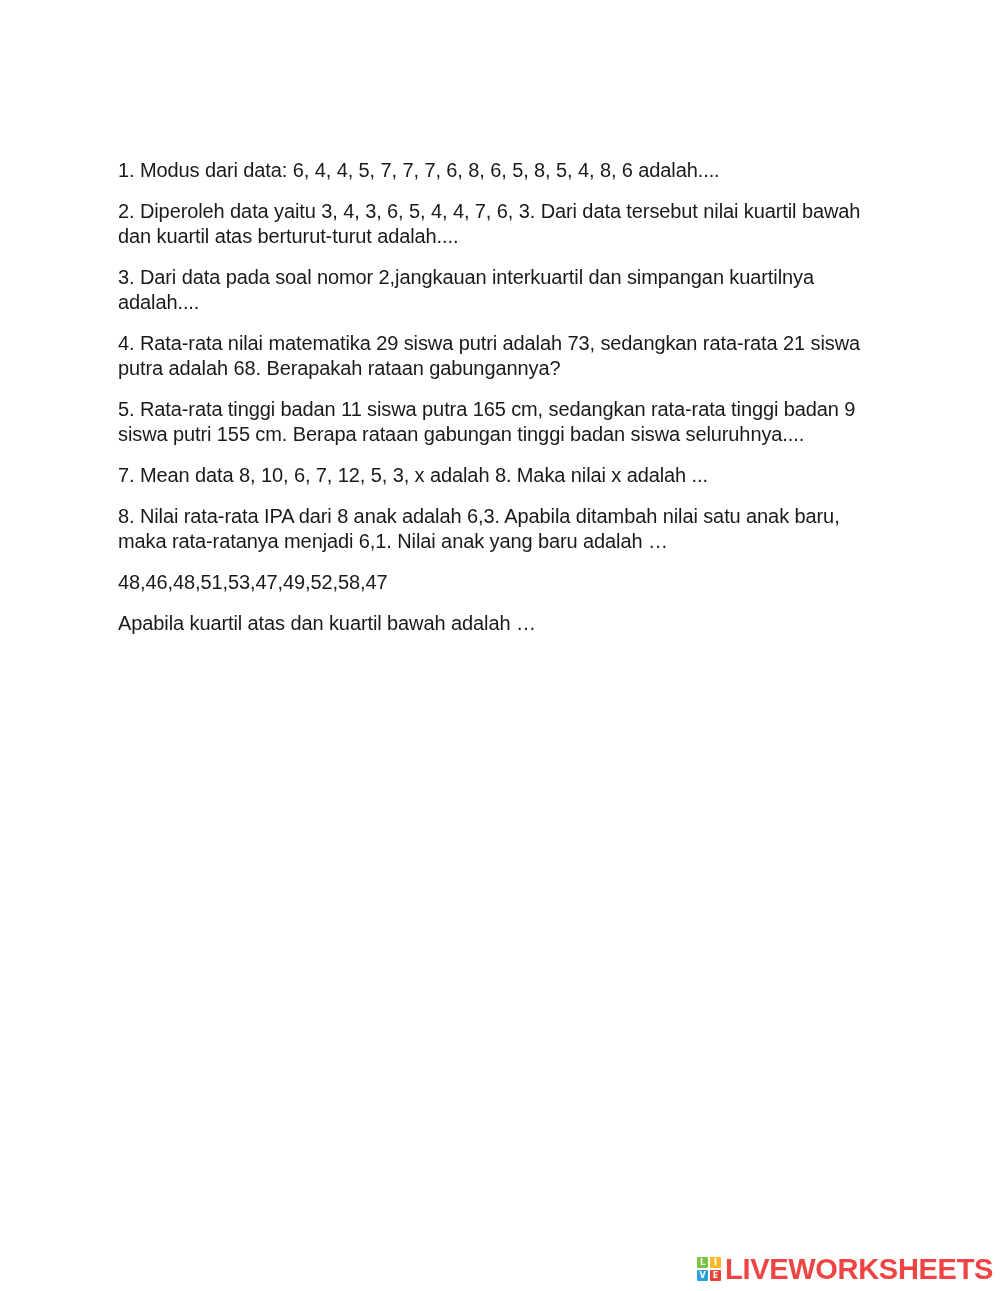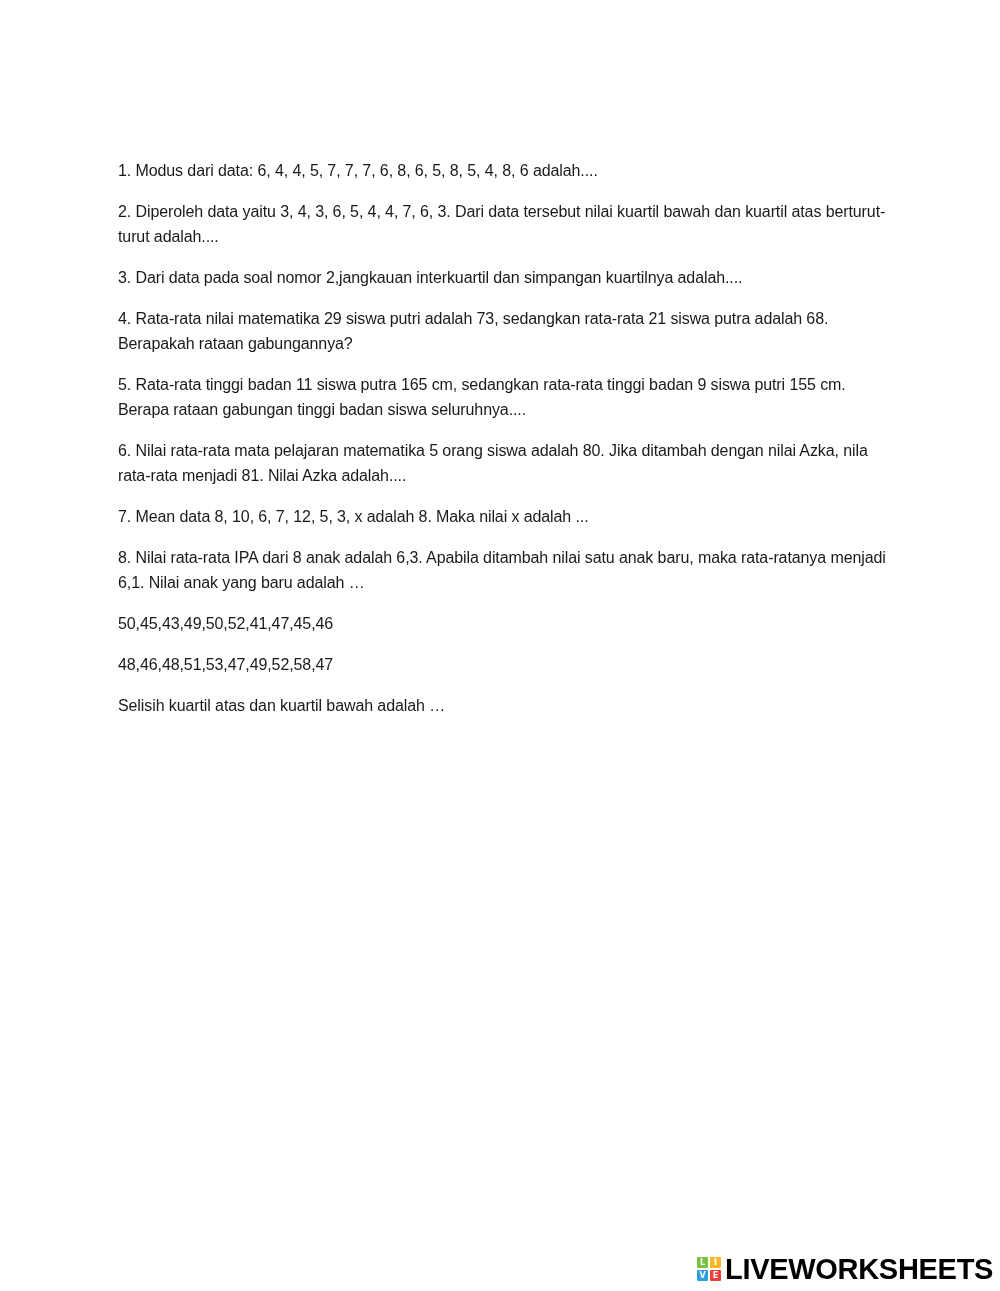--- a/index.html
+++ b/index.html
@@ -15,21 +15,21 @@
       font-family: "Liberation Sans", sans-serif;
       color: #1a1a1a;
     }
     .page {
       position: absolute;
       left: 118px;
       top: 158px;
       width: 770px;
     }
     .para {
-      font-size: 16px;
+      font-size: 20px;
       line-height: 25px;
       margin: 0 0 16px 0;
       letter-spacing: -0.1px;
     }
     .logo {
       position: absolute;
       left: 697px;
       top: 1254px;
       height: 30px;
       display: flex;
@@ -62,29 +62,27 @@
   </style>
 </head>
 <body>
 
 <div class="page">
   <p class="para">1. Modus dari data: 6, 4, 4, 5, 7, 7, 7, 6, 8, 6, 5, 8, 5, 4, 8, 6 adalah....</p>
   <p class="para">2. Diperoleh data yaitu 3, 4, 3, 6, 5, 4, 4, 7, 6, 3. Dari data tersebut nilai kuartil bawah dan kuartil atas berturut-turut adalah....</p>
   <p class="para">3. Dari data pada soal nomor 2,jangkauan interkuartil dan simpangan kuartilnya adalah....</p>
   <p class="para">4. Rata-rata nilai matematika 29 siswa putri adalah 73, sedangkan rata-rata 21 siswa putra adalah 68. Berapakah rataan gabungannya?</p>
   <p class="para">5. Rata-rata tinggi badan 11 siswa putra 165 cm, sedangkan rata-rata tinggi badan 9 siswa putri 155 cm. Berapa rataan gabungan tinggi badan siswa seluruhnya....</p>
-  <p class="para">6. Nilai rata-rata mata pelajaran matematika  5 orang siswa adalah 80. Jika ditambah dengan nilai Azka, nila rata-rata menjadi 81. Nilai Azka adalah....</p>
   <p class="para">7. Mean data 8, 10, 6, 7, 12, 5, 3, x adalah 8. Maka nilai x adalah ...</p>
   <p class="para">8. Nilai rata-rata IPA dari 8 anak adalah 6,3. Apabila ditambah nilai satu anak baru, maka rata-ratanya menjadi 6,1. Nilai anak yang baru adalah …</p>
-  <p class="para">50,45,43,49,50,52,41,47,45,46</p>
   <p class="para">48,46,48,51,53,47,49,52,58,47</p>
-  <p class="para">Selisih kuartil atas dan kuartil bawah adalah …</p>
+  <p class="para">Apabila kuartil atas dan kuartil bawah adalah …</p>
 </div>
 
 <div class="logo">
   <div class="logo-grid">
     <span class="logo-cell" style="background:#7cc242">L</span>
     <span class="logo-cell" style="background:#f7b928">I</span>
     <span class="logo-cell" style="background:#2d9fd9">V</span>
     <span class="logo-cell" style="background:#e8403a">E</span>
   </div>
-  <span class="logo-text" style="color:#000000">LIVEWORKSHEETS</span>
+  <span class="logo-text" style="color:#ef4444">LIVEWORKSHEETS</span>
 </div>
 
 </body></html>

